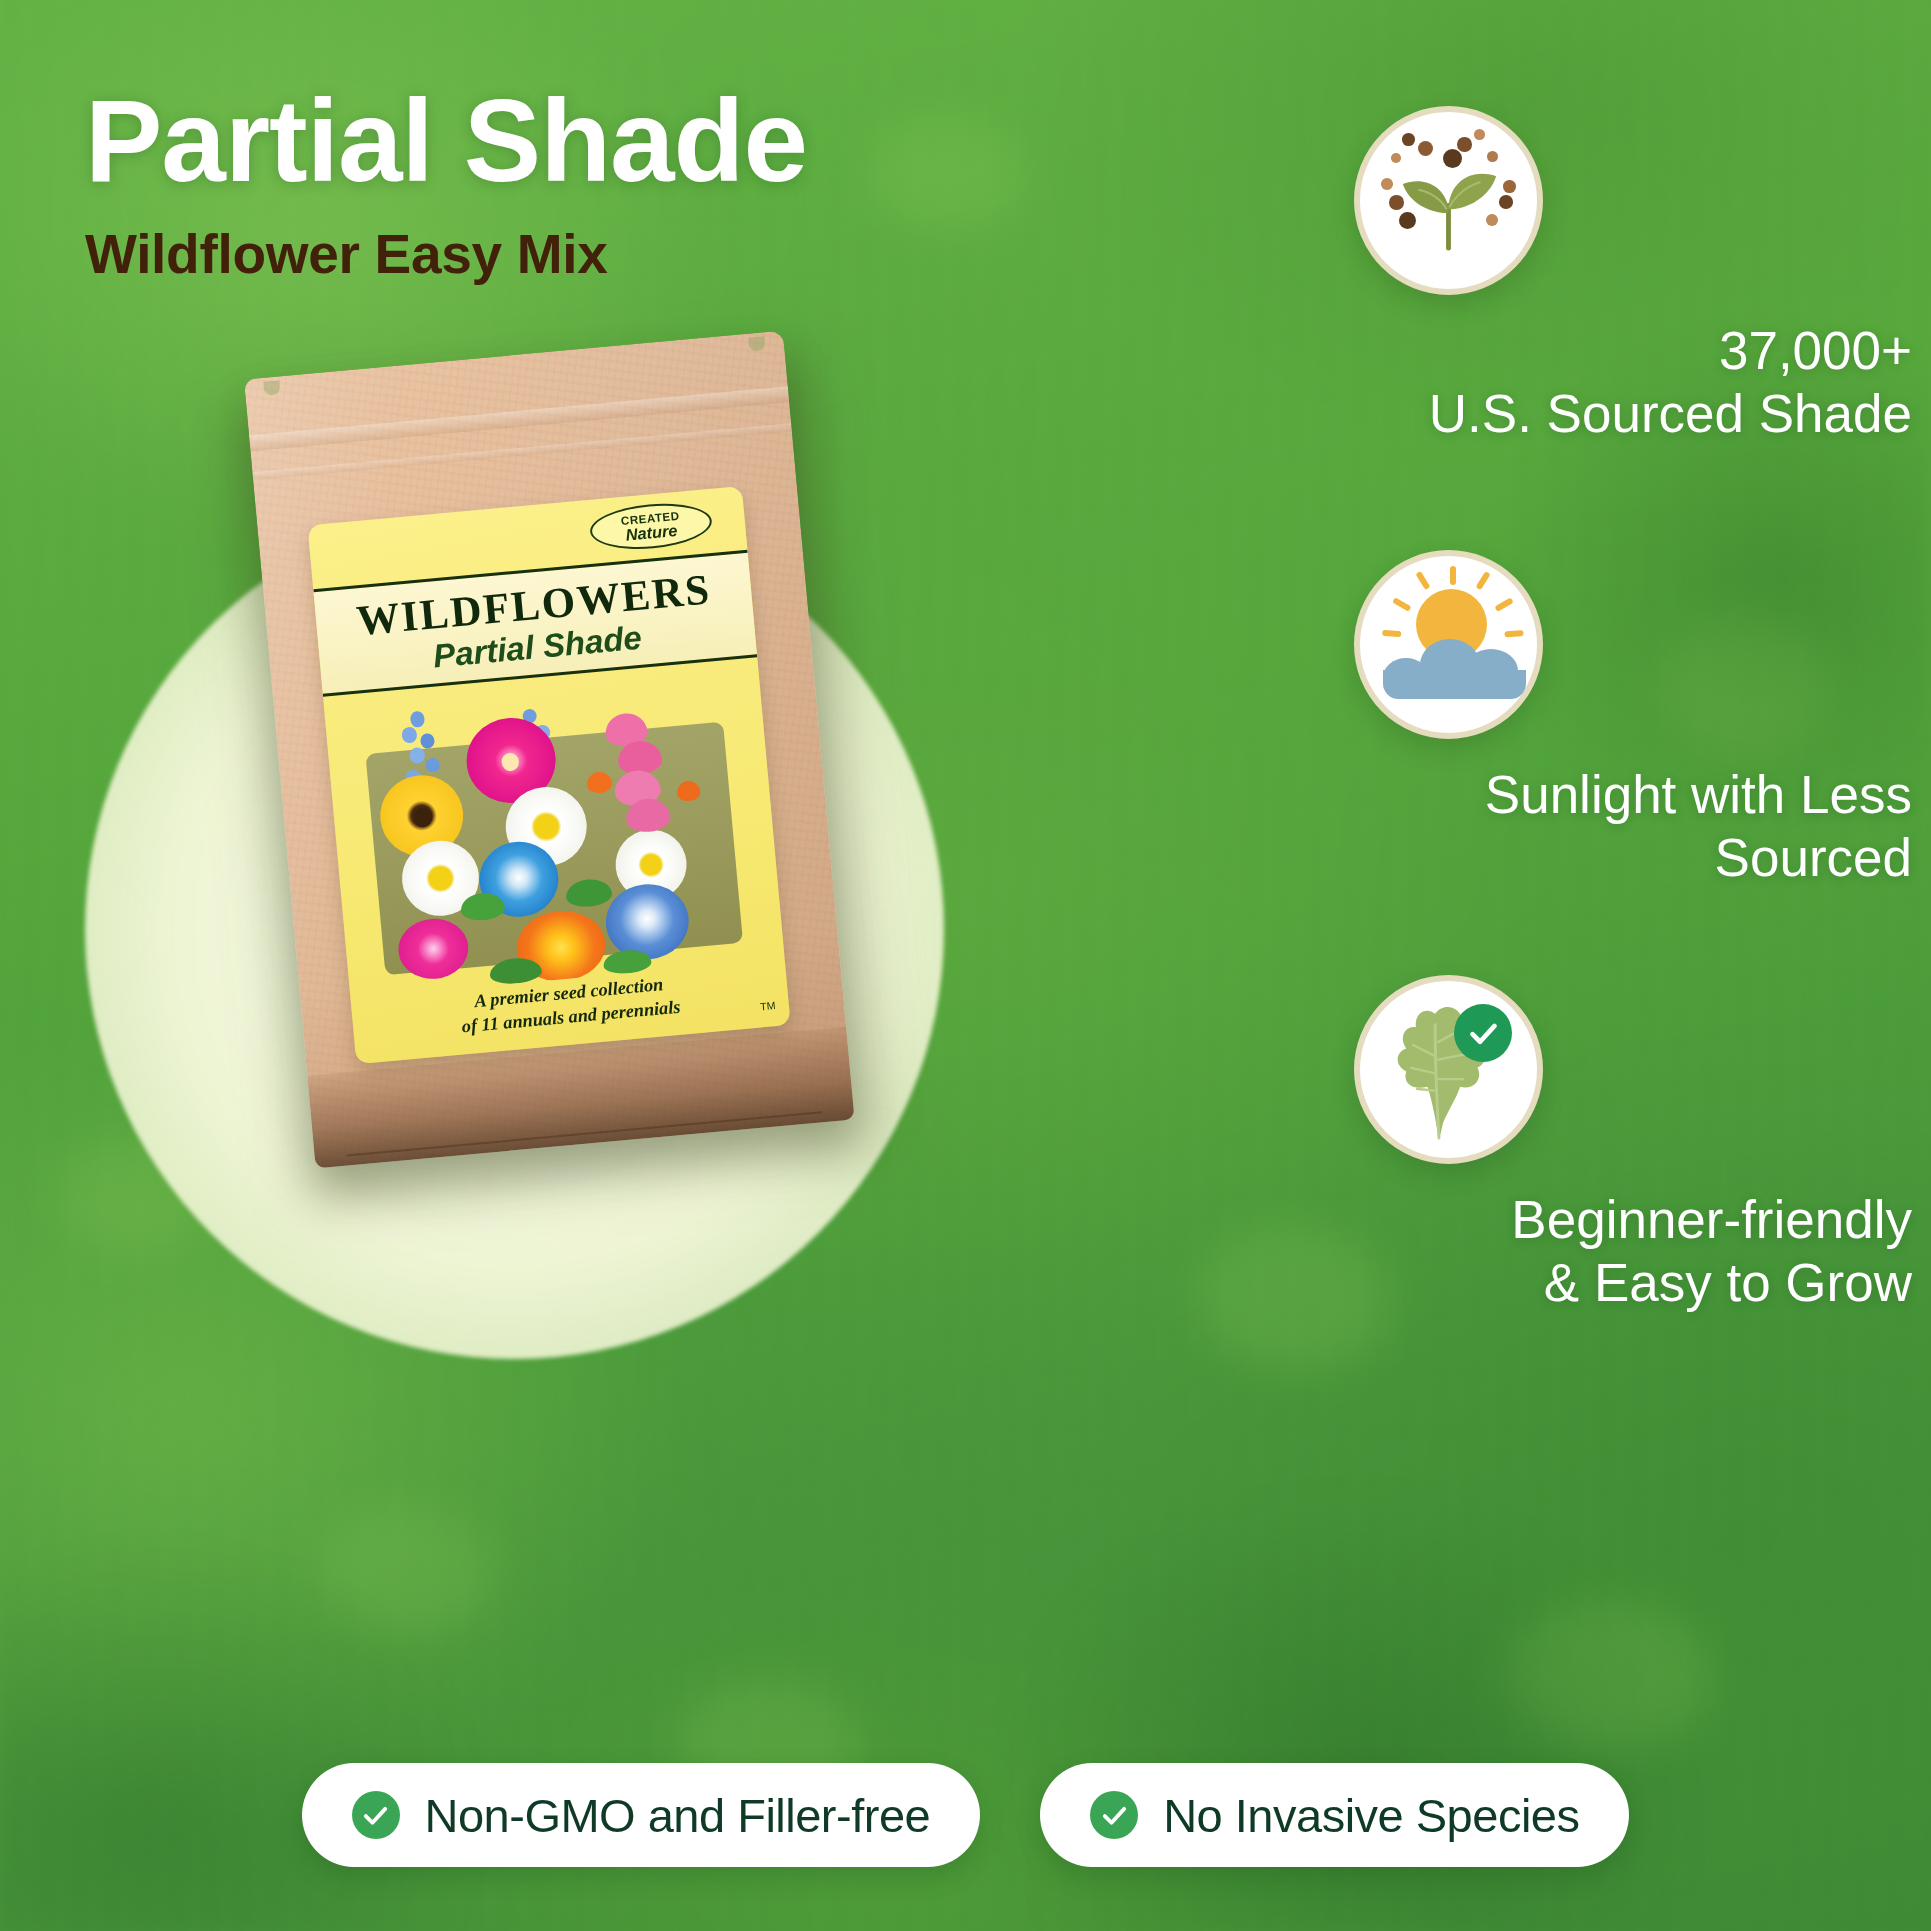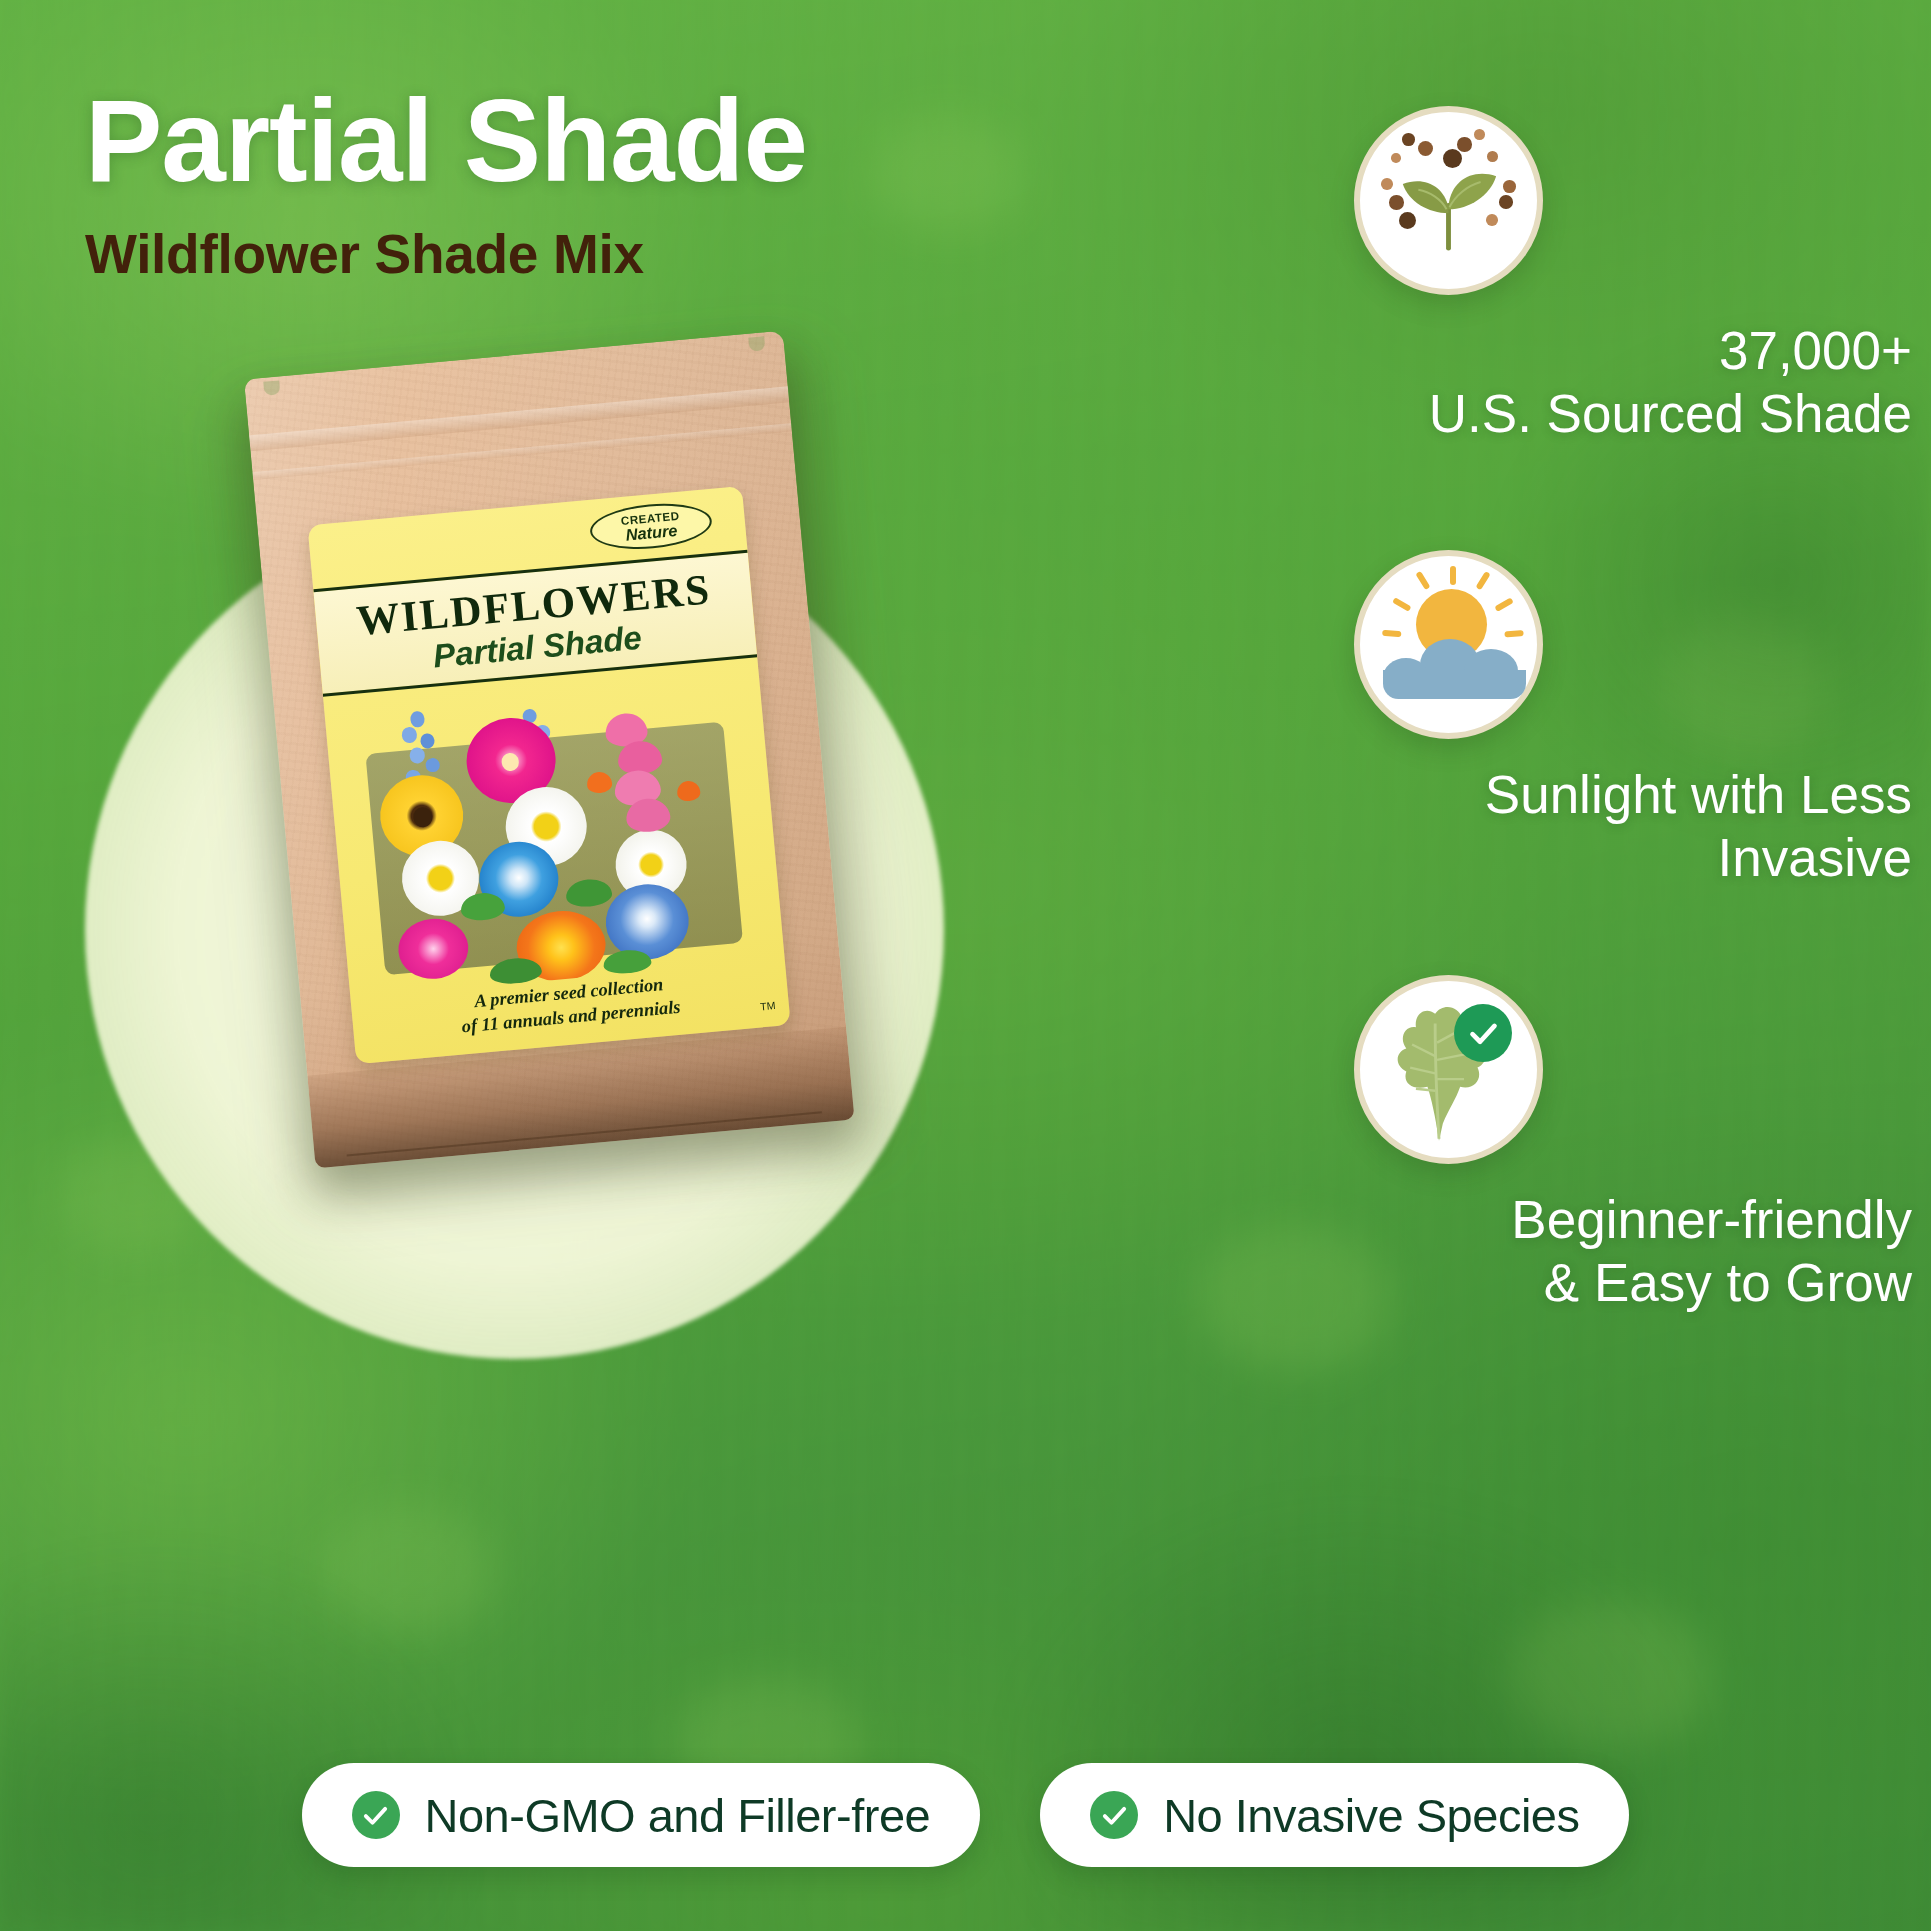--- a/index.html
+++ b/index.html
@@ -226,21 +226,21 @@
     <i style="left:869px; top:116px;  width:154px; height:116px;"></i>
     <i style="left:1506px;top:1603px; width:203px; height:145px;"></i>
     <i style="left:676px; top:1680px; width:183px; height:126px;"></i>
   </div>
   <div class="dark"></div>
   <div class="tint"></div>
 </div>
 
 <div class="header">
   <div class="title">Partial Shade</div>
-  <div class="subtitle">Wildflower Shade Mix</div>
+  <div class="subtitle">Wildflower Easy Mix</div>
 </div>
 
 <div class="glow"></div>
 
 <div class="packet-wrap">
   <div class="packet-shadow"></div>
   <div class="packet">
     <span class="notch-l"></span>
     <span class="notch-r"></span>
     <span class="seam-top"></span>
@@ -362,21 +362,21 @@
       <span class="ray" style="left:151px;top:68px; width:5.8px; height:19.3px; transform:rotate(86deg);"></span>
       <span class="cloud">
         <span class="c" style="left:37px;  top:0px;  width:60px; height:52px;"></span>
         <span class="c" style="left:81px;  top:9.7px; width:54px; height:44px;"></span>
         <span class="c" style="left:0px;   top:19.3px; width:46px; height:39px;"></span>
         <span class="base"></span>
       </span>
     </div>
     <div class="ftext">
       <span class="big">Sunlight with Less</span>
-      <span class="big">Invasive</span>
+      <span class="big">Sourced</span>
     </div>
   </div>
 
   <div class="feature f3">
     <div class="fcircle">
       <svg class="oakleaf" viewBox="0 0 104 150">
         <path d="M52 148 C48 122 44 104 40 92
                  C24 96 14 88 18 76 C6 70 6 56 18 52
                  C10 42 16 28 28 30 C26 16 38 8 48 16
                  C56 4 74 8 76 22 C90 20 98 32 92 44

